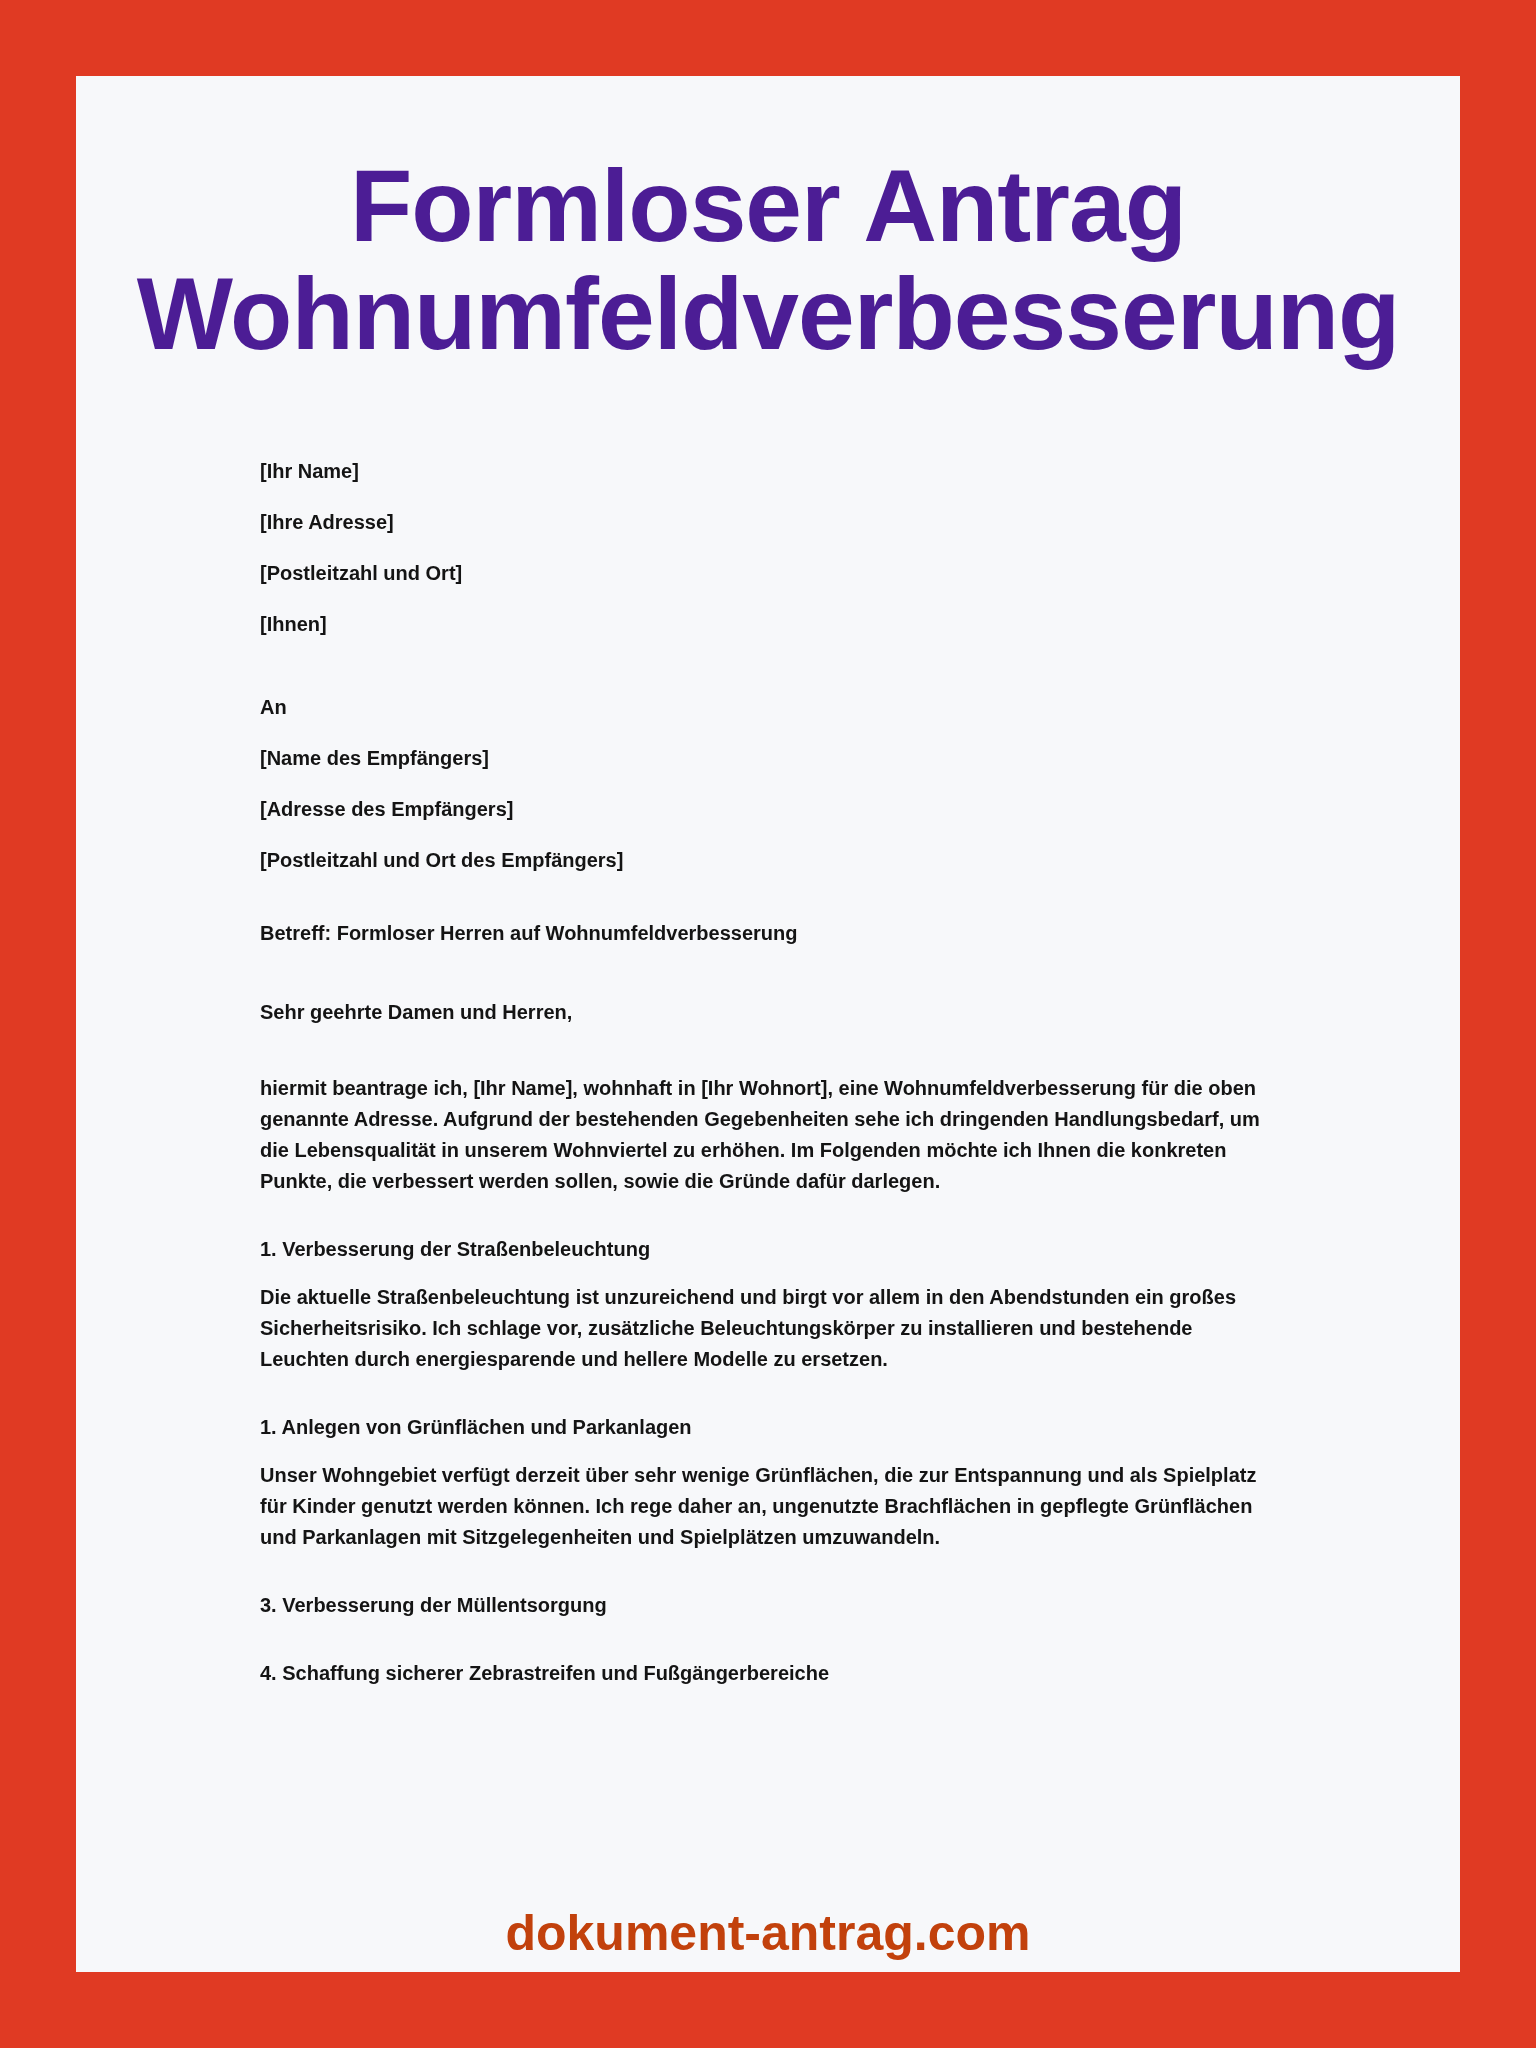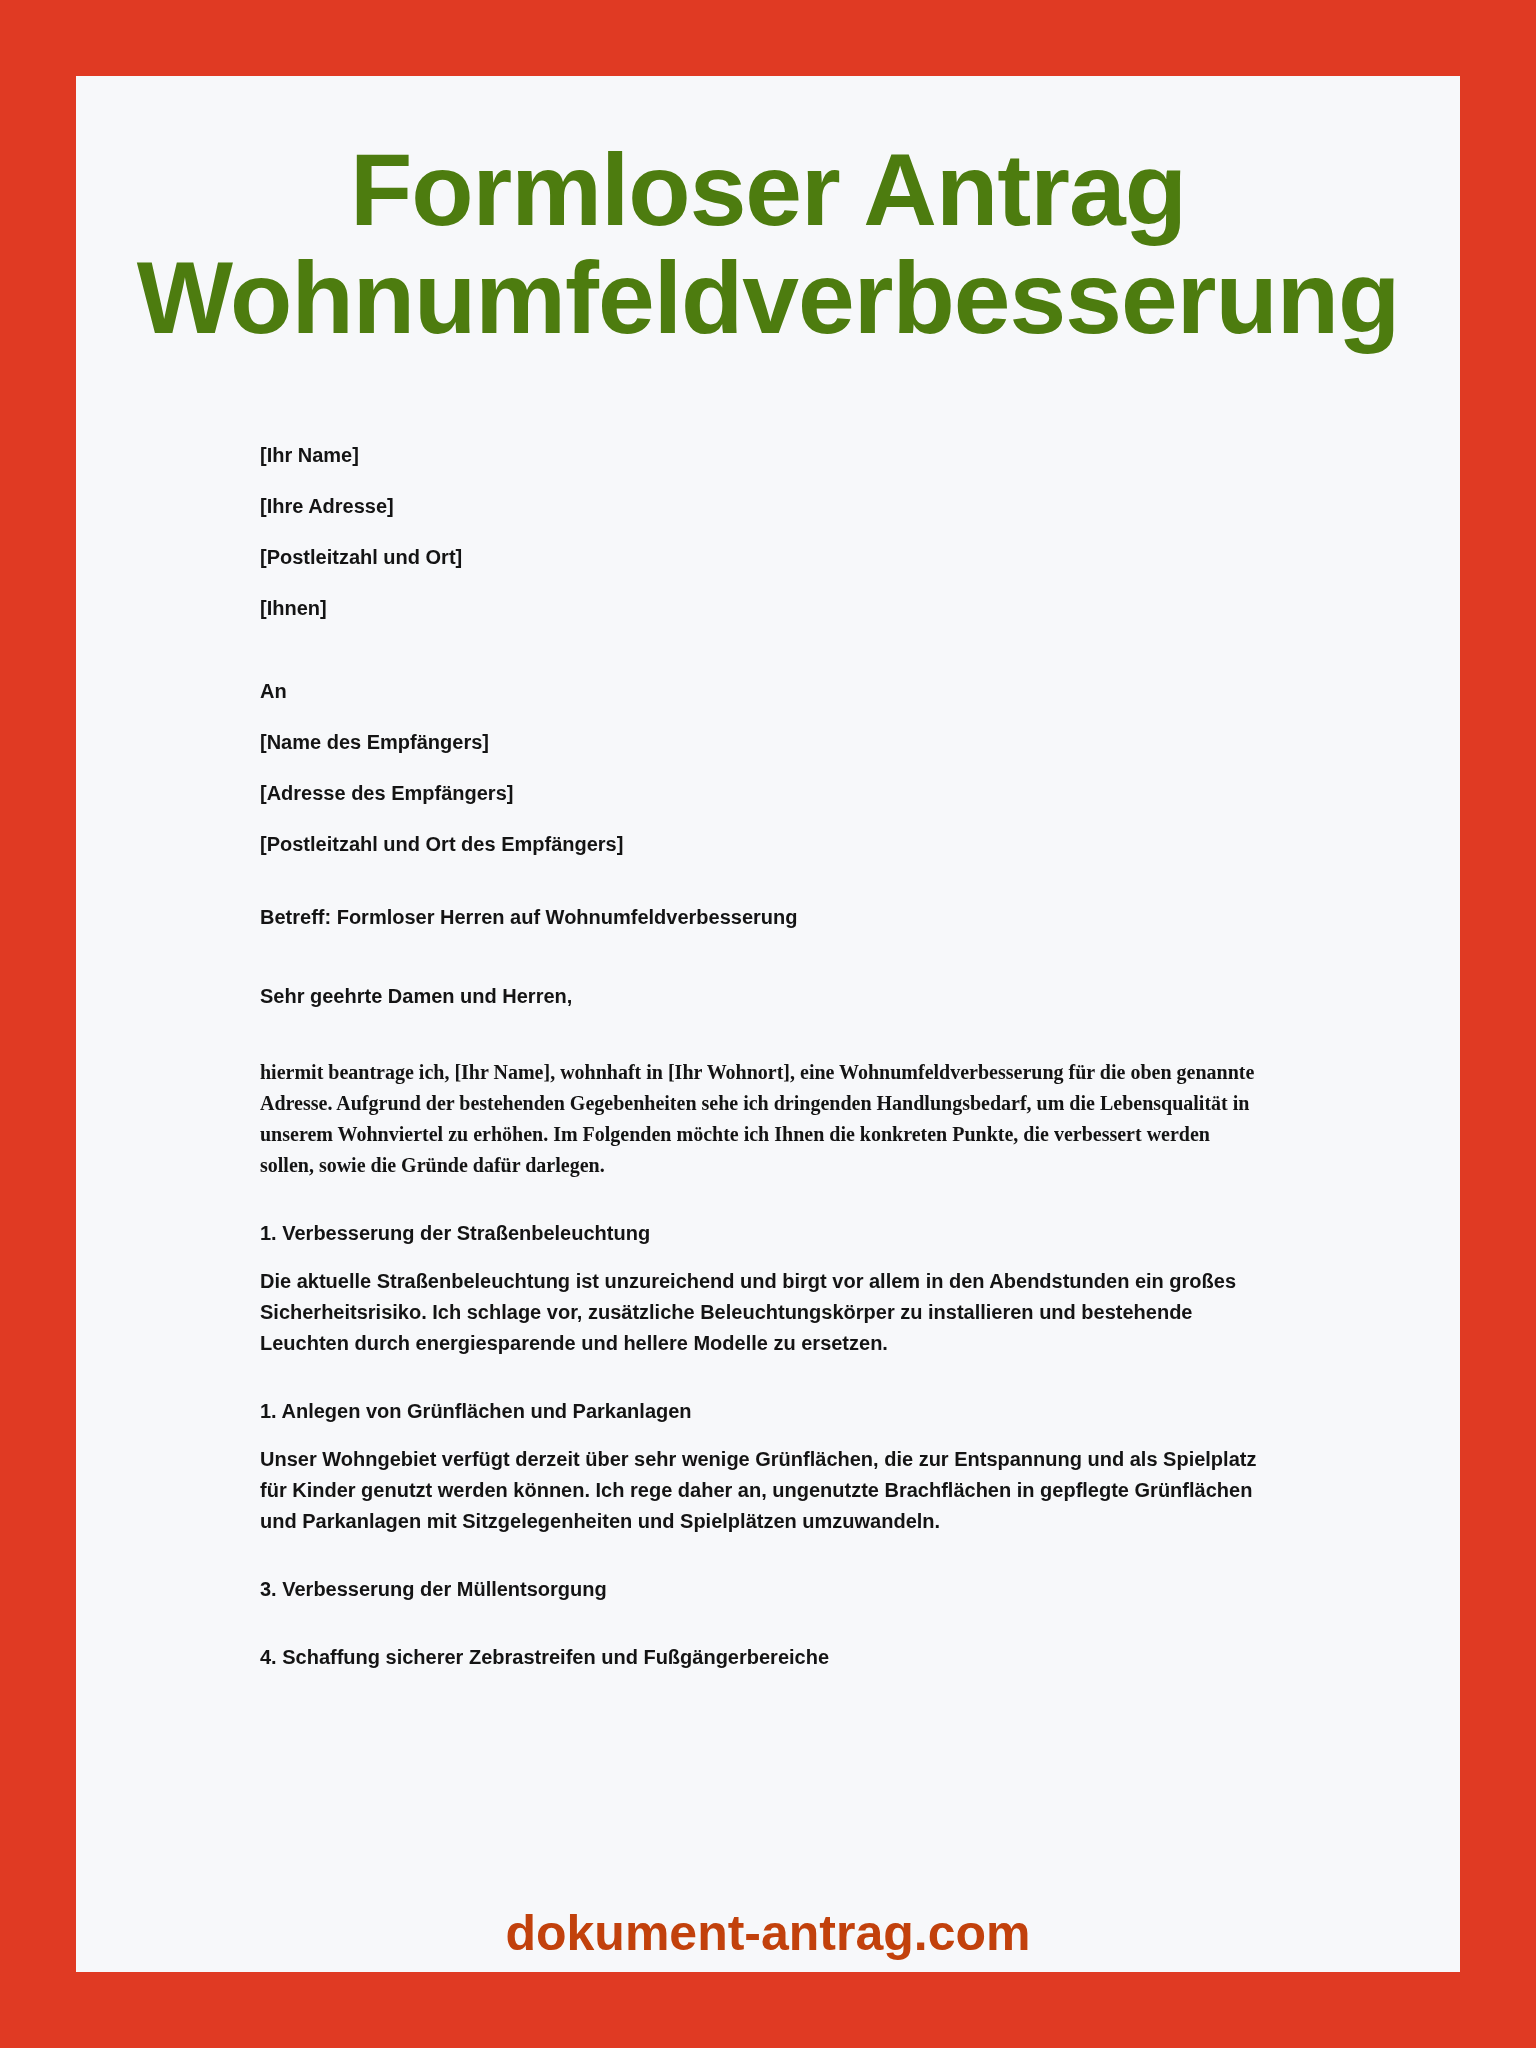--- a/index.html
+++ b/index.html
@@ -19,45 +19,45 @@
     inset: 0;
     background: #e03a23;
   }
   .paper {
     position: absolute;
     inset: 76px;
     background: #f7f8fa;
     overflow: hidden;
   }
   .doc-title {
-    margin: 0;
+    margin: 16px;
     padding-top: 60px;
     text-align: center;
     font-size: 102px;
     line-height: 108px;
     font-weight: 700;
-    color: #4d7c0f;
+    color: #4c1d95;
     letter-spacing: -1px;
   }
   .doc-title span { display: block; }
   .letter {
     margin: 88px 0 0 174px;
     width: 1020px;
     font-size: 20px;
     line-height: 31px;
     font-weight: 700;
     color: #141414;
   }
   .letter p { margin: 10px; }
   .addr-line   { margin-top: 20px !important; }
   .addr-first  { margin-top: 0 !important; }
   .an-line     { margin-top: 52px !important; }
   .subject     { margin-top: 42px !important; }
   .salutation  { margin-top: 48px !important; }
-  .intro       { margin-top: 45px !important; font-family: Liberation Serif, serif; }
+  .intro       { margin-top: 45px !important; }
   .sec-heading { margin-top: 37px !important; }
   .sec-body    { margin-top: 17px !important; }
   .site-footer {
     position: absolute;
     left: 0;
     right: 0;
     bottom: 10px;
     text-align: center;
     font-size: 50px;
     font-weight: 700;

